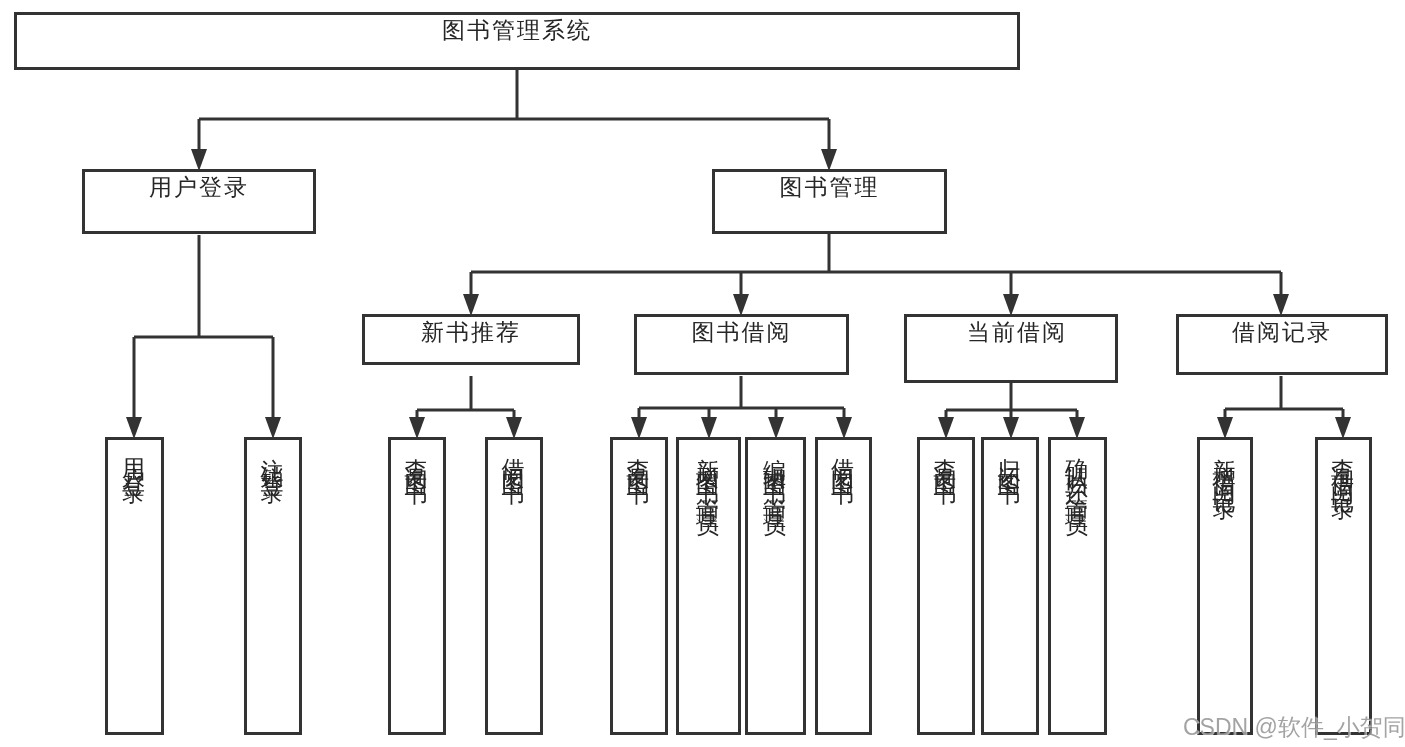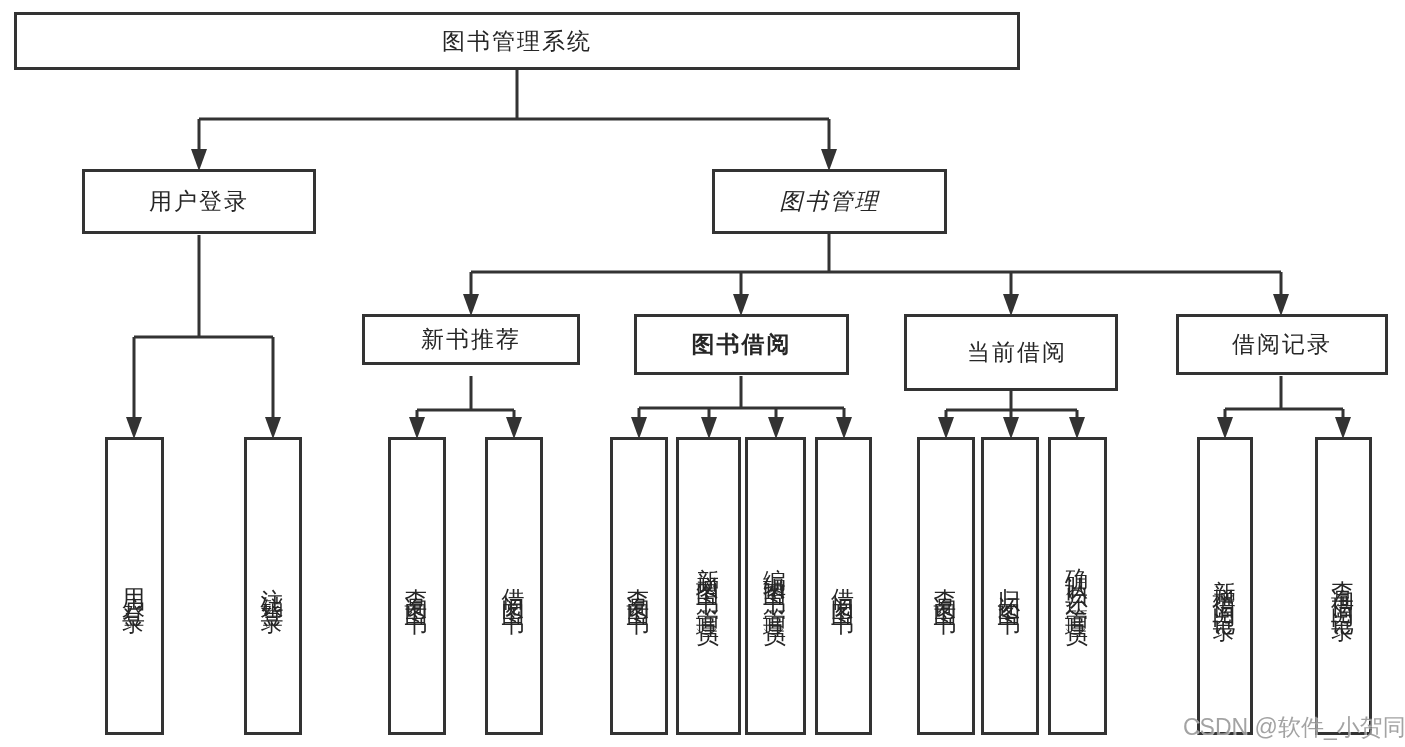--- a/index.html
+++ b/index.html
@@ -20,21 +20,20 @@
     left: 0;
     top: 0;
     z-index: 1;
   }
   .box {
     position: absolute;
     box-sizing: border-box;
     border: 3px solid #333333;
     background: #ffffff;
     display: flex;
-    align-items: center;
     justify-content: center;
     z-index: 2;
   }
   .hlabel {
     font-size: 23px;
     letter-spacing: 2px;
     color: #262626;
     white-space: nowrap;
   }
   .vlabel {
@@ -101,31 +100,31 @@
     </g>
   </svg>
 
   <div class="box" style="left:14px; top:12px; width:1006px; height:58px;">
     <span class="hlabel">图书管理系统</span>
   </div>
 
   <div class="box" style="left:82px; top:169px; width:234px; height:65px;">
     <span class="hlabel">用户登录</span>
   </div>
-  <div class="box" style="left:712px; top:169px; width:235px; height:65px;font-style:italic;">
+  <div class="box" style="left:712px; top:169px; width:235px; height:65px;">
     <span class="hlabel">图书管理</span>
   </div>
 
   <div class="box" style="left:362px; top:314px; width:218px; height:51px;">
     <span class="hlabel">新书推荐</span>
   </div>
-  <div class="box" style="left:634px; top:314px; width:215px; height:61px;font-weight:bold;">
+  <div class="box" style="left:634px; top:314px; width:215px; height:61px;">
     <span class="hlabel">图书借阅</span>
   </div>
-  <div class="box" style="left:904px; top:314px; width:214px; height:77px;padding-left:12px;">
+  <div class="box" style="left:904px; top:314px; width:214px; height:69px;padding-left:12px;">
     <span class="hlabel">当前借阅</span>
   </div>
   <div class="box" style="left:1176px; top:314px; width:212px; height:61px;">
     <span class="hlabel">借阅记录</span>
   </div>
 
   <div class="box" style="left:105px; top:437px; width:59px; height:298px;">
     <span class="vlabel">用户登录</span>
   </div>
   <div class="box" style="left:244px; top:437px; width:58px; height:298px;">

